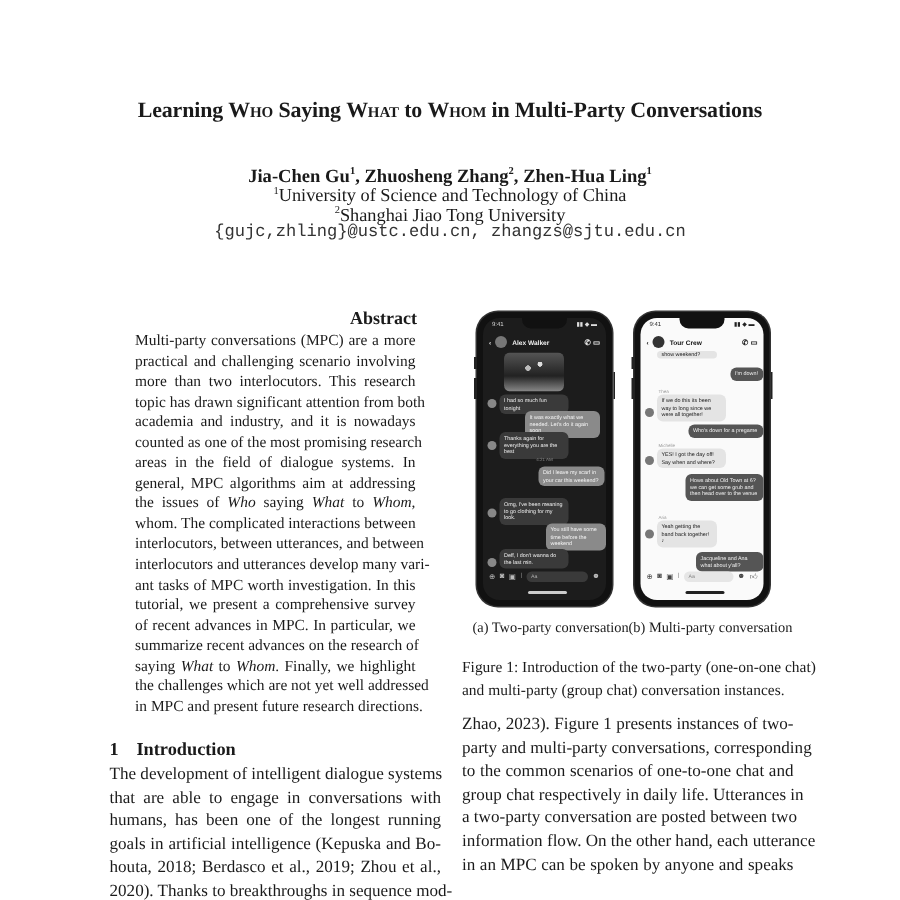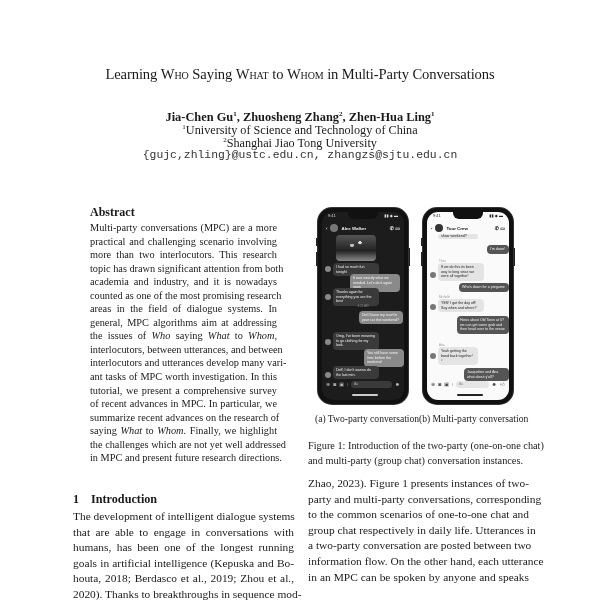--- a/index.html
+++ b/index.html
@@ -1,24 +1,24 @@
 <!DOCTYPE html>
 <html><head>
 <meta charset="utf-8">
 <style>
   html, body { margin:0; padding:0; background:#ffffff; }
   body { width:600px; height:600px; overflow:hidden; position:relative; font-family:"Liberation Serif", serif; color:#1a1a1a; }
   .abs { position:absolute; }
-  .title { top:66px; left:0; width:600px; text-align:center; font-weight:normal; font-size:14.6px; letter-spacing:-0.1px; }
+  .title { top:66px; left:0; width:600px; text-align:center; font-weight:bold; font-size:14.6px; letter-spacing:-0.1px; }
   .sc { font-variant: small-caps; }
   .authors { top:110px; left:0; width:600px; text-align:center; font-weight:bold; font-size:12.4px; }
   .aff { left:0; width:600px; text-align:center; font-size:12.2px; }
   .email { top:149px; left:0; width:600px; text-align:center; font-family:"Liberation Mono", monospace; font-size:11.4px; color:#333; }
   sup { font-size:7px; vertical-align: 5px; line-height:0; }
-  .abs-head { top:205px; left:90px; width:188px; text-align:left; font-weight:bold; font-size:12px; }
+  .abs-head { top:205px; left:90px; width:188px; text-align:right; font-weight:bold; font-size:12px; }
   .abs-text { top:221px; left:90px; width:187px; font-size:10.3px; line-height:13.55px; text-align:justify; }
   .line { display:block; text-align:justify; text-align-last:justify; white-space:nowrap; }
   .line.last { text-align-last:left; }
   .sec-head { top:492px; left:73px; font-weight:bold; font-size:12.2px; }
   .sec-head .num { display:inline-block; width:18px; }
   .intro { top:509px; left:73px; width:221px; font-size:11.4px; line-height:15.6px; }
   .right-body { top:476px; left:308px; width:221px; font-size:11.4px; line-height:15.6px; }
   .caption { top:438px; left:308px; width:222px; font-size:10.3px; line-height:15.4px; }
   .subcap { top:413px; font-size:9.6px; white-space:nowrap; }
   
@@ -82,20 +82,21 @@
 <div class="abs abs-text" id="abstract-body">
     <span class="line">Multi-party conversations (MPC) are a more</span>
     <span class="line">practical and challenging scenario involving</span>
     <span class="line">more than two interlocutors.  This research</span>
     <span class="line">topic has drawn significant attention from both</span>
     <span class="line">academia and industry, and it is nowadays</span>
     <span class="line">counted as one of the most promising research</span>
     <span class="line">areas in the field of dialogue systems.  In</span>
     <span class="line">general, MPC algorithms aim at addressing</span>
     <span class="line">the issues of <i class="it">Who</i> saying <i class="it">What</i> to <i class="it">Whom</i>,</span>
+    <span class="line">whom. The complicated interactions between</span>
     <span class="line">interlocutors, between utterances, and between</span>
     <span class="line">interlocutors and utterances develop many vari-</span>
     <span class="line">ant tasks of MPC worth investigation. In this</span>
     <span class="line">tutorial, we present a comprehensive survey</span>
     <span class="line">of recent advances in MPC. In particular, we</span>
     <span class="line">summarize recent advances on the research of</span>
     <span class="line">saying <i class="it">What</i> to <i class="it">Whom</i>.  Finally, we highlight</span>
     <span class="line">the challenges which are not yet well addressed</span>
     <span class="line last">in MPC and present future research directions.</span>
   </div>

